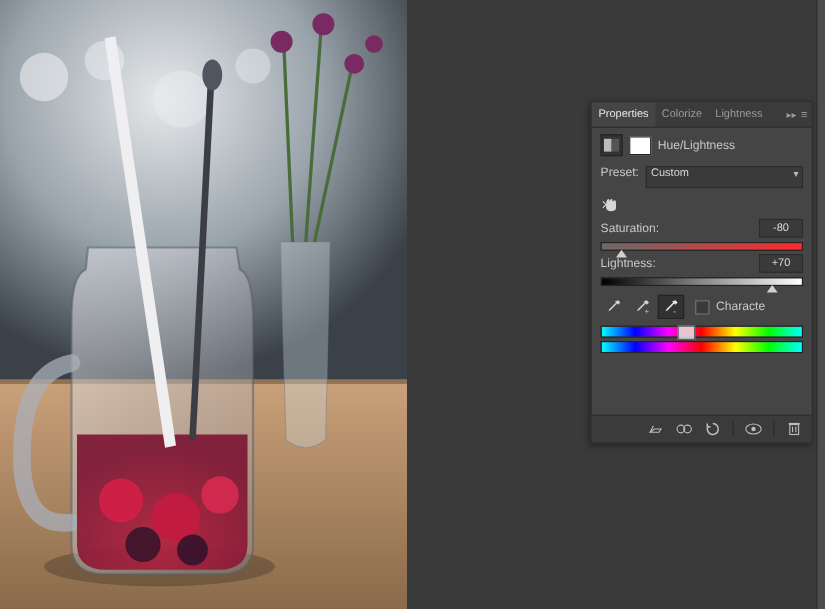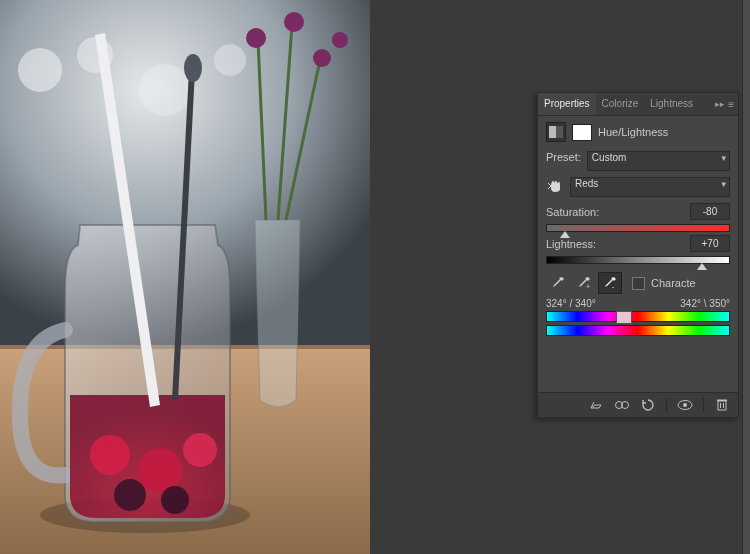--- a/index.html
+++ b/index.html
@@ -163,23 +163,20 @@
       </div>
     </div>
 
     <div class="row">
       <div class="hand-icon">
         <svg width="18" height="16">
             <path d="M5 9c0-3 1-5 2-5s1 2 1 3c0-2 1-3 2-3s1 2 1 3c0-1 1-2 2-2s1 2 1 4v3c0 2-2 3-5 3s-4-2-4-4z" fill="#d8d8d8"></path>
             <path d="M2 6l3 3M2 12l3-3" stroke="#d8d8d8" stroke-width="1" fill="none"></path>
           </svg>
       </div>
-      <div class="select-wrap">
-        <div class="fake-select">Reds</div>
-      </div>
     </div>
 
 
     <div class="slider-group">
       <div class="slider-head">
         <span class="label">Saturation:</span>
         <div class="val">-80</div>
       </div>
       <div class="track sat">
         <div class="thumb" style="left:10%"></div>
@@ -212,25 +209,20 @@
         <svg width="14" height="14">
             <path d="M11 1l2 2-2 2-1-1-6 6-2 1 1-2 6-6-1-1z" fill="#e6e6e6"></path>
             <text x="9" y="13" font-size="7" fill="#e6e6e6">-</text>
           </svg>
       </div>
       <div class="chk"></div>
       <span class="label">Characte</span>
     </div>
 
     <div class="range-block">
-      <div class="range-nums">
-        <span>324° / 340°</span>
-        <span class="gap"></span>
-        <span>342° \ 350°</span>
-      </div>
       <div class="strip">
         <div class="range-marker" style="left:38%"></div>
       </div>
       <div class="strip2"></div>
     </div>
 
     <div id="panel-footer">
       <div class="fbtn">
         <svg width="14" height="12">
             <path d="M2 9h8l2-3H6z" fill="none" stroke="#bdbdbd"></path>

